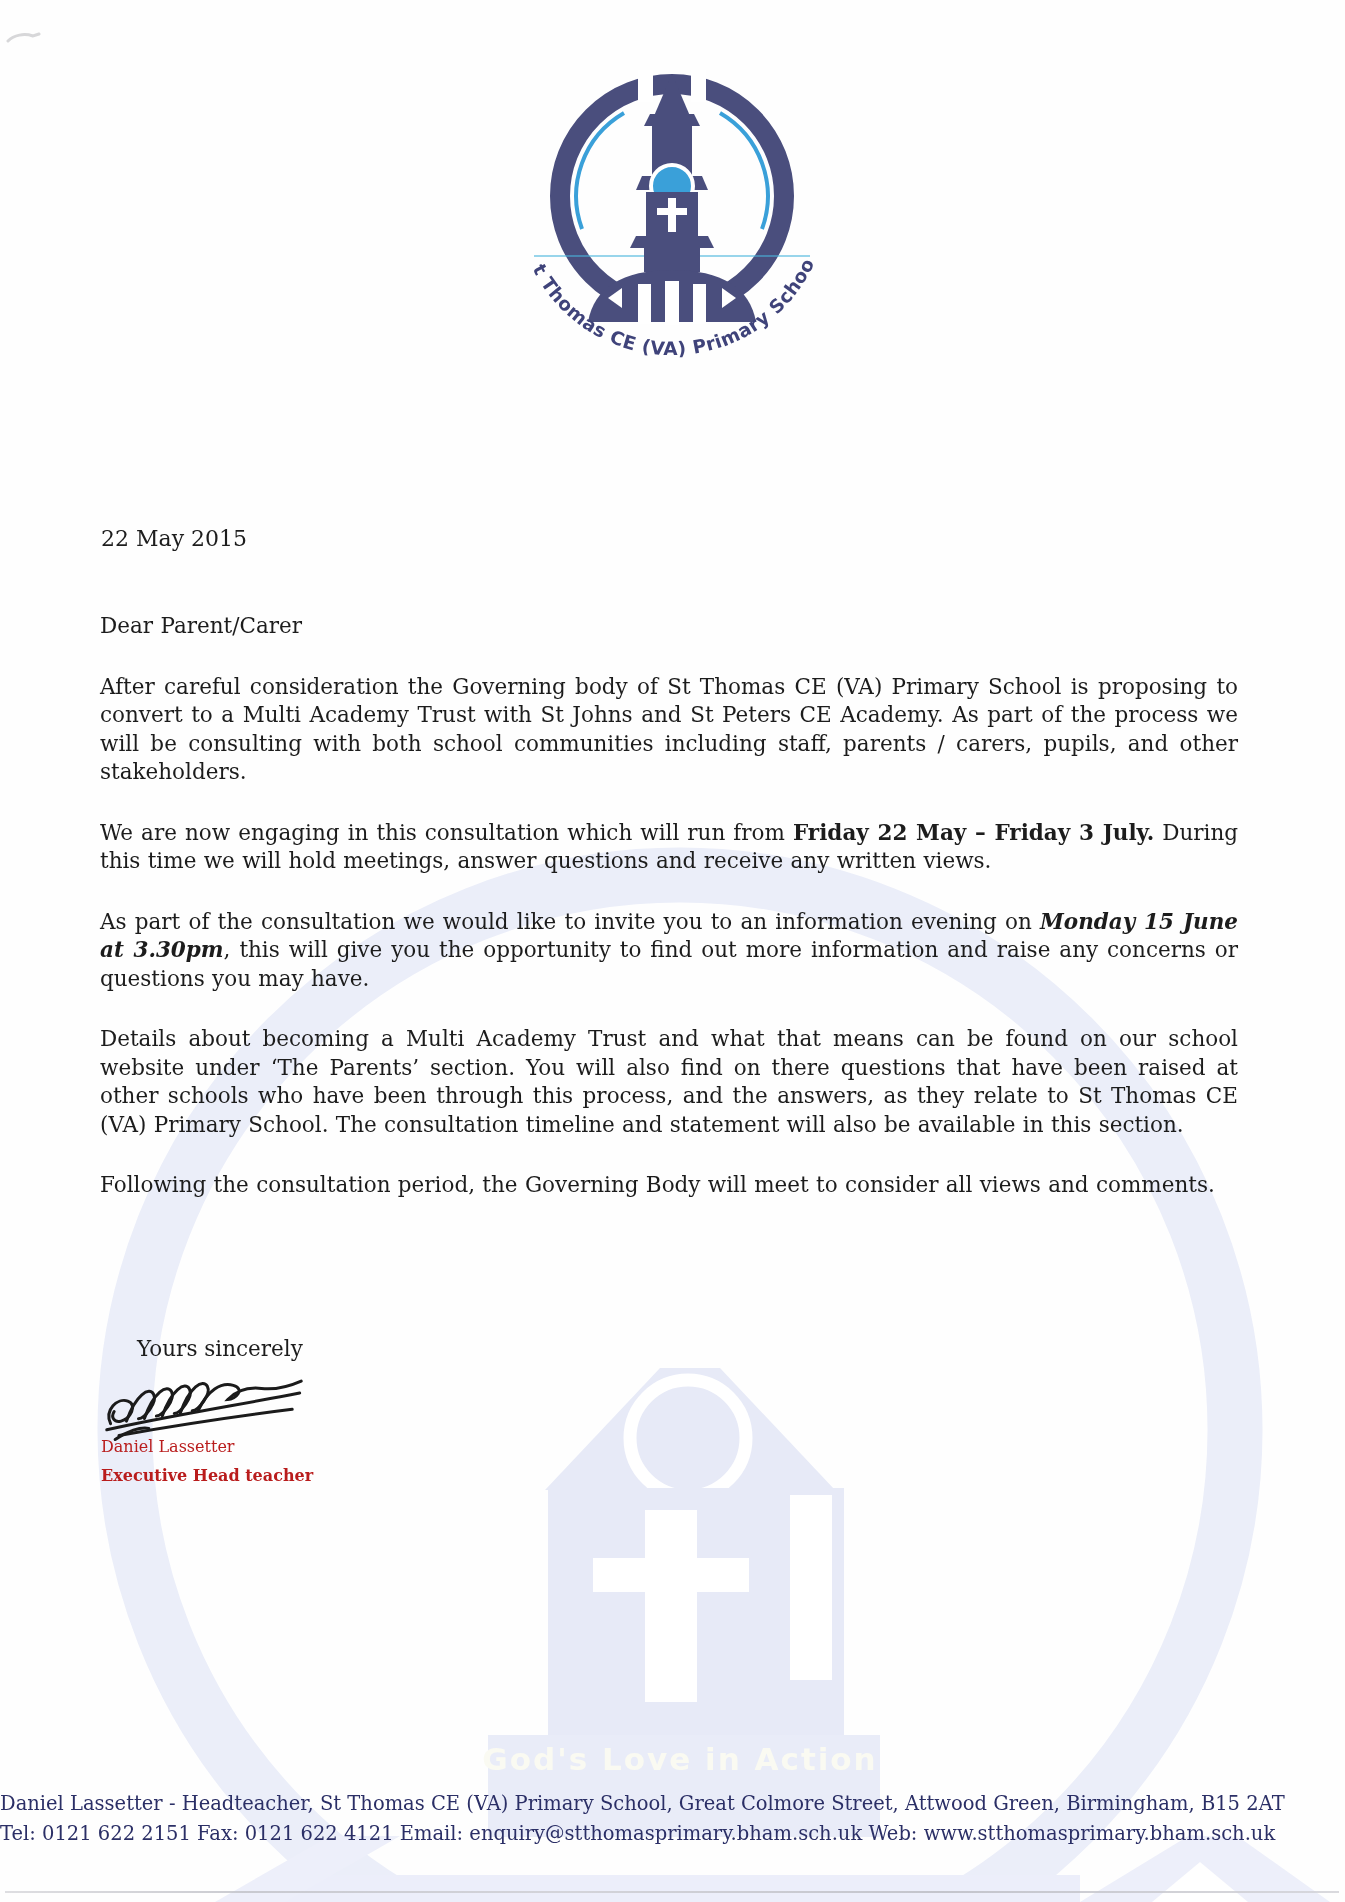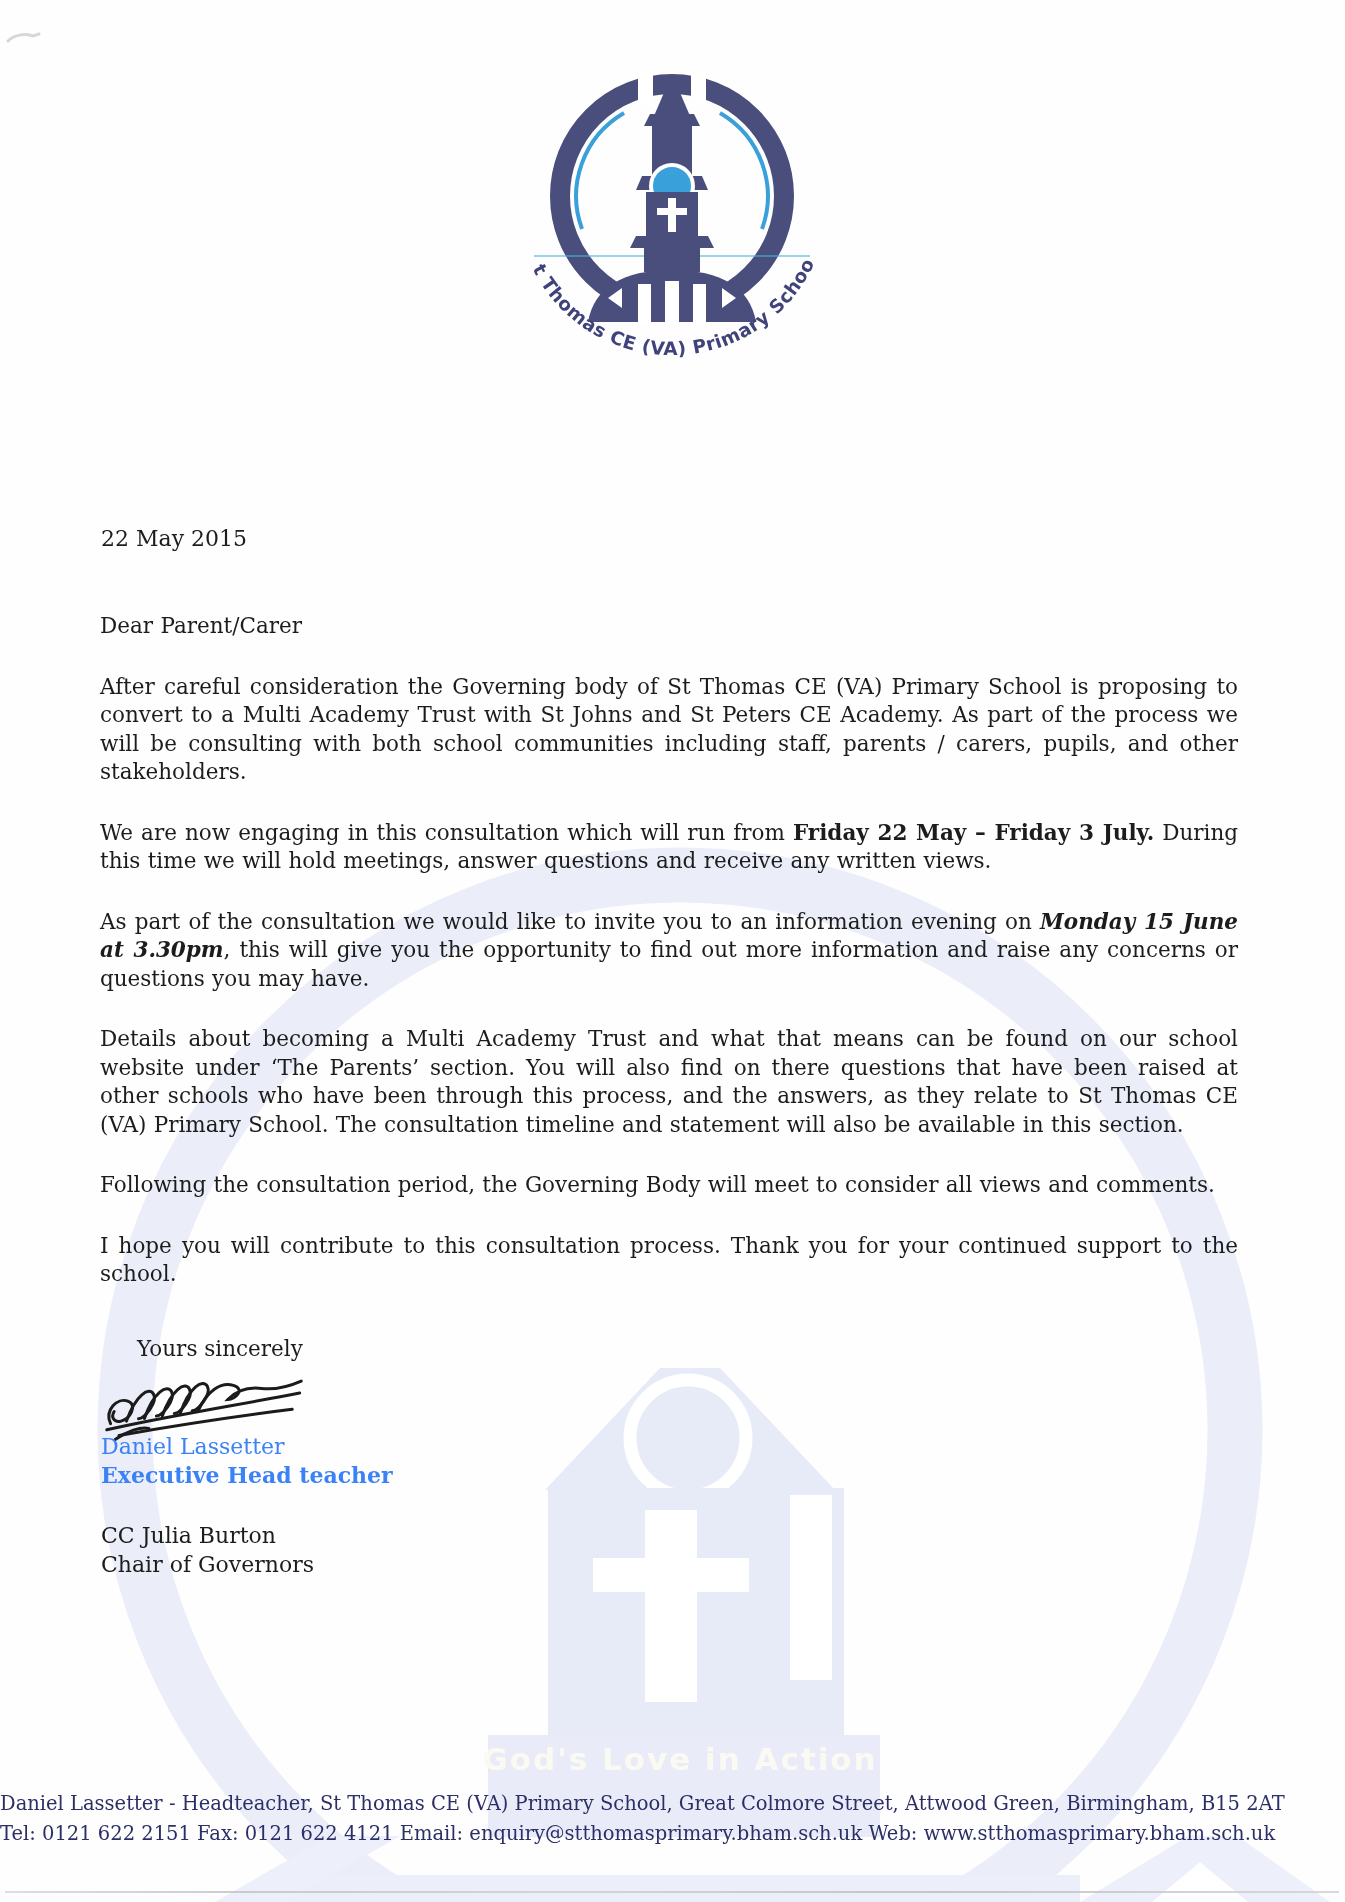--- a/index.html
+++ b/index.html
@@ -31,22 +31,22 @@
               font-size:21.5px;line-height:28.5px;color:#1c1c1c;word-spacing:.5px;}
   .salutation{margin:0 0 32px 0;}
   .body-block p{margin:0 8px 32px 0;text-align:justify;}
   .seg-b{font-weight:bold;}
   .seg-bi{font-weight:bold;font-style:italic;}
 
   .closing{position:absolute;left:101px;top:1336px;font-size:21.5px;color:#1c1c1c;z-index:3;margin-left:36px;}
   .signature{position:absolute;left:96px;top:1362px;width:240px;height:86px;z-index:3;
              transform:rotate(-2deg);}
   .signature path{fill:none;stroke:#1b1b1b;stroke-width:3;stroke-linecap:round;}
-  .sender{position:absolute;left:101px;top:1432px;font-size:22px;line-height:29px;
-          color:#3b82f6;z-index:3;}
+  .sender{position:absolute;left:101px;top:1432px;font-size:16px;line-height:29px;
+          color:#b91c1c;z-index:3;}
   .sender .title{font-weight:bold;}
   .cc-block{position:absolute;left:101px;top:1521px;font-size:22px;line-height:29px;
             color:#1c1c1c;z-index:3;}
 
   
   .footer{position:absolute;left:0;top:1789px;width:1345px;text-align:left;
           font-size:19.5px;line-height:30px;color:#2b2f66;z-index:3;}
 
   
   .scan-topleft{position:absolute;left:6px;top:28px;width:36px;height:18px;z-index:4;}
@@ -121,21 +121,20 @@
   <div class="date content">22 May 2015</div>
 
   <div class="body-block content">
     <p class="salutation">Dear Parent/Carer</p>
     <div id="paragraphs">
         <p><span>After careful consideration the Governing body of St Thomas CE (VA) Primary School is proposing to convert to a Multi Academy Trust with St Johns and St Peters CE Academy.  As part of the process we will be consulting with both school communities including staff, parents / carers, pupils, and other stakeholders.</span></p>
         <p><span>We are now engaging in this consultation which will run from </span><span class="seg-b">Friday 22 May – Friday 3 July.</span><span> During this time we will hold meetings, answer questions and receive any written views.</span></p>
         <p><span>As part of the consultation we would like to invite you to an information evening on </span><span class="seg-bi">Monday 15 June at 3.30pm</span><span>, this will give you the opportunity to find out more information and raise any concerns or questions you may have.</span></p>
         <p><span>Details about becoming a Multi Academy Trust and what that means can be found on our school website under ‘The Parents’ section.  You will also find on there questions that have been raised at other schools who have been through this process, and the answers, as they relate to St Thomas CE (VA) Primary School. The consultation timeline and statement will also be available in this section.</span></p>
         <p><span>Following the consultation period, the Governing Body will meet to consider all views and comments.</span></p>
-        <p><span>I hope you will contribute to this consultation process.  Thank you for your continued support to the school.</span></p>
       </div>
   </div>
 
   <div class="closing content">Yours sincerely</div>
 
   <svg class="signature content" viewBox="0 0 240 86">
     <path d="M14 58 C8 44 22 32 32 36 C42 40 34 54 24 56 C18 57 14 52 18 46"></path>
     <path d="M30 56 C40 30 54 22 58 30 C62 38 48 54 42 54"></path>
     <path d="M48 54 C58 28 72 20 76 28 C80 36 66 52 60 52"></path>
     <path d="M66 52 C76 26 90 18 94 26 C98 34 84 50 78 50"></path>
@@ -144,24 +143,20 @@
     <path d="M10 64 C60 54 140 44 204 34"></path>
     <path d="M22 70 C80 62 150 54 196 50"></path>
     <path d="M18 74 C30 66 44 62 52 64"></path>
   </svg>
 
   <div class="sender content">
     <div>Daniel Lassetter</div>
     <div class="title">Executive Head teacher</div>
   </div>
 
-  <div class="cc-block content">
-    <div>CC Julia Burton</div>
-    <div>Chair of Governors</div>
-  </div>
 
   <div class="footer content">
     <div>Daniel Lassetter - Headteacher, St Thomas CE (VA) Primary School, Great Colmore Street, Attwood Green, Birmingham, B15 2AT</div>
     <div>Tel: 0121 622 2151 Fax: 0121 622 4121  Email: enquiry@stthomasprimary.bham.sch.uk  Web: www.stthomasprimary.bham.sch.uk</div>
   </div>
 
   <div class="scan-bottomline"></div>
 </div>
 
 </body></html>

